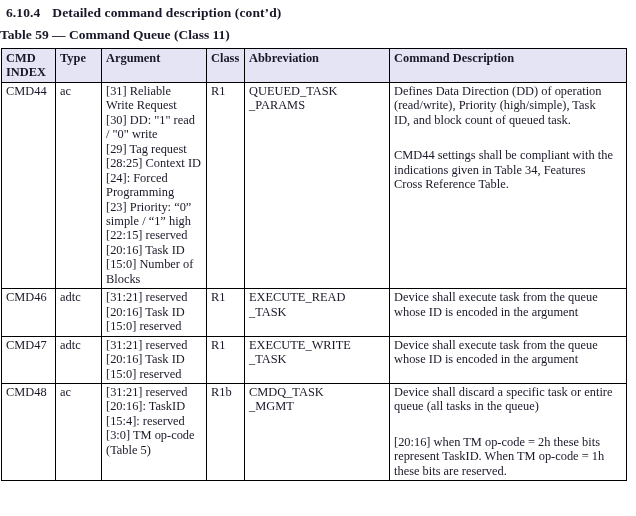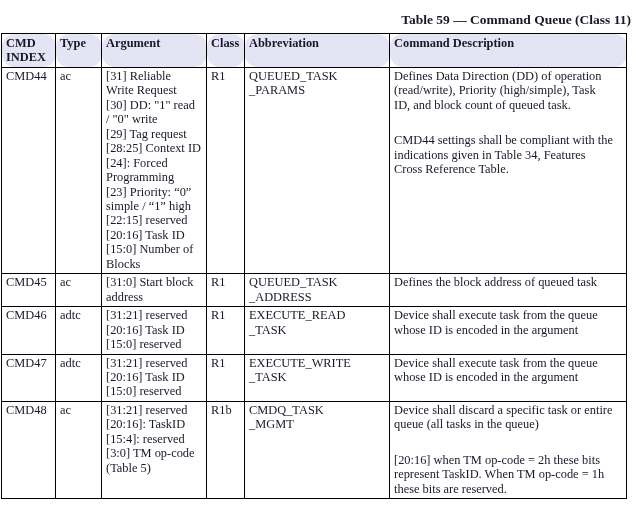--- a/index.html
+++ b/index.html
@@ -30,24 +30,24 @@
     letter-spacing: 0.1px;
     padding: 5px 0 0 6px;
     white-space: nowrap;
   }
   .section-number {
     margin-right: 12px;
   }
 
   
   .table-caption {
-    text-align: right;
+    text-align: left;
     font-weight: bold;
     font-size: 13.5px;
-    margin-top: 12px;
+    margin-top: 6px;
     padding-right: 5px;
     white-space: nowrap;
   }
 
   
   .table-wrap {
     margin-top: 5px;
     padding-left: 1px;
   }
   table.cmdtable {
@@ -64,21 +64,20 @@
     line-height: 1.165;
     text-align: left;
     overflow: hidden;
   }
   table.cmdtable thead th {
     background: #e4e4f4;
     font-weight: bold;
     vertical-align: top;
     padding-top: 2px;
     padding-bottom: 2px;
-    border-radius: 13px;
   }
 
   
   col.c-index { width: 54px; }
   col.c-type  { width: 46px; }
   col.c-arg   { width: 105px; }
   col.c-resp  { width: 38px; }
   col.c-abbr  { width: 145px; }
   col.c-desc  { width: 237px; }
 
@@ -91,20 +90,24 @@
   }
   .para + .para {
     margin-top: 21px;
   }
 </style>
 </head>
 <body>
 
 <div class="page">
 
+  <div class="section-heading">
+    <span class="section-number">6.10.4</span>
+    <span>Detailed command description (cont’d)</span>
+  </div>
 
   <div class="table-caption">Table 59 — Command Queue (Class 11)</div>
 
   <div class="table-wrap">
     <table class="cmdtable">
       <colgroup>
         <col class="c-index">
         <col class="c-type">
         <col class="c-arg">
         <col class="c-resp">
@@ -169,42 +172,20 @@
           <td>
             <span class="para">Defines Data Direction (DD) of operation
 (read/write), Priority (high/simple), Task
 ID, and block count of queued task.</span>
             <span class="para">CMD44 settings shall be compliant with the
 indications given in Table 34, Features
 Cross Reference Table.</span>
           </td>
         </tr>
 
-        <tr>
-          <td>
-              <span class="para">CMD45</span>
-            </td>
-          <td class="center">
-              <span class="para">ac</span>
-            </td>
-          <td>
-              <span class="para">[31:0] Start block
-address</span>
-            </td>
-          <td class="center">
-              <span class="para">R1</span>
-            </td>
-          <td>
-              <span class="para">QUEUED_TASK
-_ADDRESS</span>
-            </td>
-          <td>
-            <span class="para">Defines the block address of queued task</span>
-          </td>
-        </tr>
 
         <tr>
           <td>
               <span class="para">CMD46</span>
             </td>
           <td class="center">
               <span class="para">adtc</span>
             </td>
           <td>
               <span class="para">[31:21] reserved

